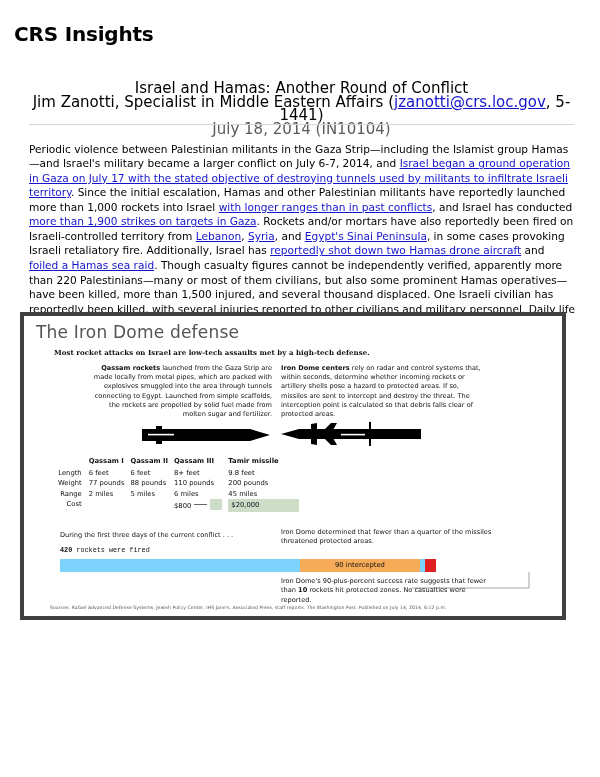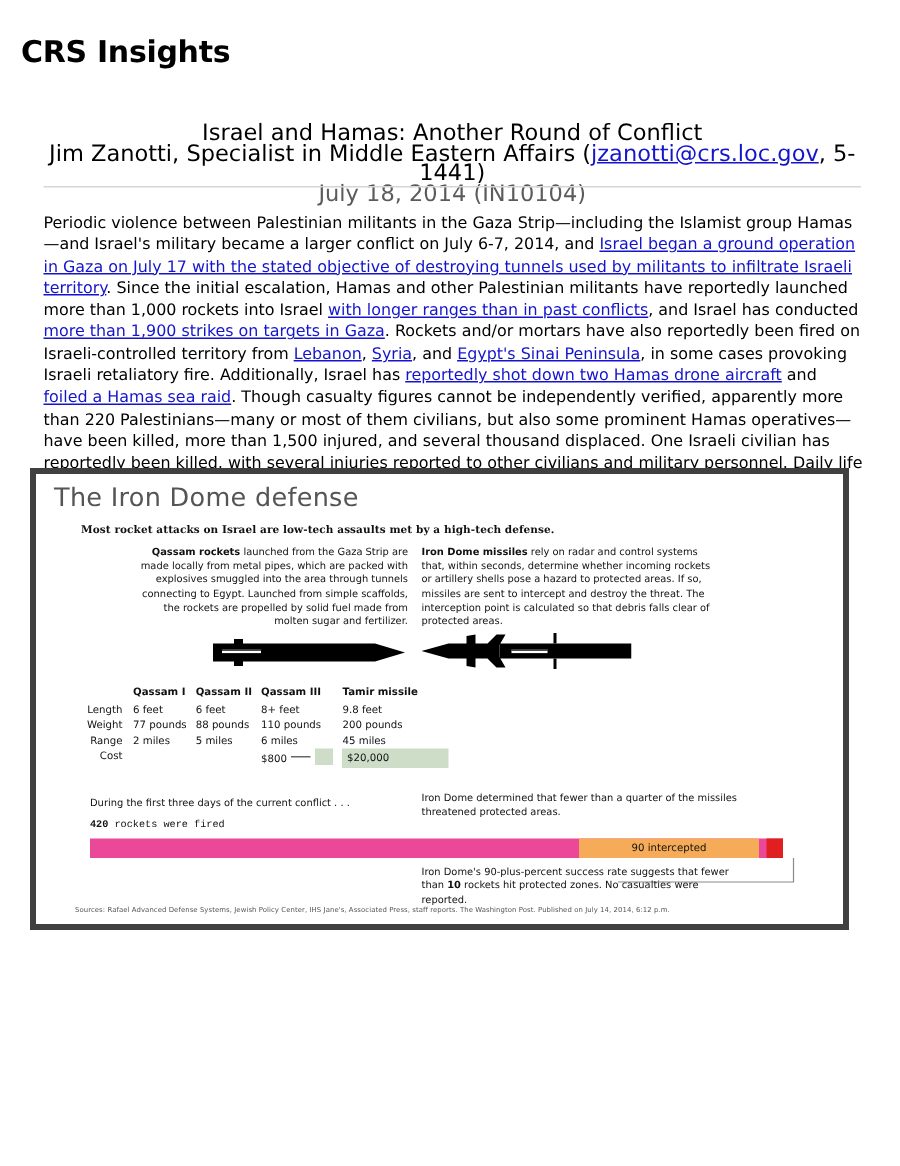--- a/index.html
+++ b/index.html
@@ -171,22 +171,22 @@
   .stat-left-sub b { font-weight: bold; }
   .stat-right-head {
     position: absolute;
     left: 257px; top: 212px;
     width: 215px;
     font-size: 6.6px; line-height: 9.2px; color: #111;
   }
   .bar-track {
     position: absolute;
     left: 36px; top: 243px;
-    width: 462px; height: 13px;
-    background: #ec4899;
+    width: 376px; height: 13px;
+    background: #7dd3fc;
   }
   .bar-int {
     position: absolute;
     right: 16px; top: 0;
     width: 120px; height: 13px;
     background: #f5ab57;
     color: #111;
     font-size: 6.8px;
     line-height: 13px;
     text-align: center;
@@ -235,21 +235,21 @@
 
   <p class="body-text"><span>Periodic violence between Palestinian militants in the Gaza Strip—including the Islamist group Hamas—and Israel's military became a larger conflict on July 6-7, 2014, and </span><a href="#">Israel began a ground operation in Gaza on July 17 with the stated objective of destroying tunnels used by militants to infiltrate Israeli territory</a><span>. Since the initial escalation, Hamas and other Palestinian militants have reportedly launched more than 1,000 rockets into Israel </span><a href="#">with longer ranges than in past conflicts</a><span>, and Israel has conducted </span><a href="#">more than 1,900 strikes on targets in Gaza</a><span>. Rockets and/or mortars have also reportedly been fired on Israeli-controlled territory from </span><a href="#">Lebanon</a><span>, </span><a href="#">Syria</a><span>, and </span><a href="#">Egypt's Sinai Peninsula</a><span>, in some cases provoking Israeli retaliatory fire. Additionally, Israel has </span><a href="#">reportedly shot down two Hamas drone aircraft</a><span> and </span><a href="#">foiled a Hamas sea raid</a><span>. Though casualty figures cannot be independently verified, apparently more than 220 Palestinians—many or most of them civilians, but also some prominent Hamas operatives—have been killed, more than 1,500 injured, and several thousand displaced. One Israeli civilian has reportedly been killed, with several injuries reported to other civilians and military personnel. Daily life on both sides faces continual disruption. Israel's </span><a href="#">Iron Dome anti-rocket system</a><span> has reportedly intercepted </span><a href="#">approximately 90% of rockets it classifies as threats to sensitive targets</a><span> (including population centers).</span></p>
 
   <div class="info">
 
     <div class="info-title">The Iron Dome defense</div>
     <div class="info-sub">Most rocket attacks on Israel are low-tech assaults met by a high-tech defense.</div>
 
     <div class="col-left"><b>Qassam rockets</b><span> launched from the Gaza Strip are made locally from metal pipes, which are packed with explosives smuggled into the area through tunnels connecting to Egypt. Launched from simple scaffolds, the rockets are propelled by solid fuel made from molten sugar and fertilizer.</span></div>
 
-    <div class="col-right"><b>Iron Dome missiles</b><span> rely on radar and control systems that, within seconds, determine whether incoming rockets or artillery shells pose a hazard to protected areas. If so, missiles are sent to intercept and destroy the threat. The interception point is calculated so that debris falls clear of protected areas.</span></div>
+    <div class="col-right"><b>Iron Dome centers</b><span> rely on radar and control systems that, within seconds, determine whether incoming rockets or artillery shells pose a hazard to protected areas. If so, missiles are sent to intercept and destroy the threat. The interception point is calculated so that debris falls clear of protected areas.</span></div>
 
     <svg class="rocket-qassam" viewBox="0 0 128 22">
       <path d="M0 5 L14 5 L14 2 L20 2 L20 5 L108 5 L128 11 L108 17 L20 17 L20 20 L14 20 L14 17 L0 17 Z" fill="#000"></path>
       <rect x="6" y="9" width="26" height="2.4" fill="#fff"></rect>
       <rect x="6" y="9" width="26" height="0.8" fill="#000"></rect>
     </svg>
 
     <svg class="rocket-tamir" viewBox="0 0 140 24">
       <path d="M0 12 L18 7 L30 7 L30 2 L36 1 L36 7 L44 7 L50 1 L56 1 L52 8 L52 16 L56 23 L50 23 L44 17 L36 17 L36 23 L30 22 L30 17 L18 17 Z" fill="#000"></path>
       <rect x="52" y="7" width="88" height="10" fill="#000"></rect>

